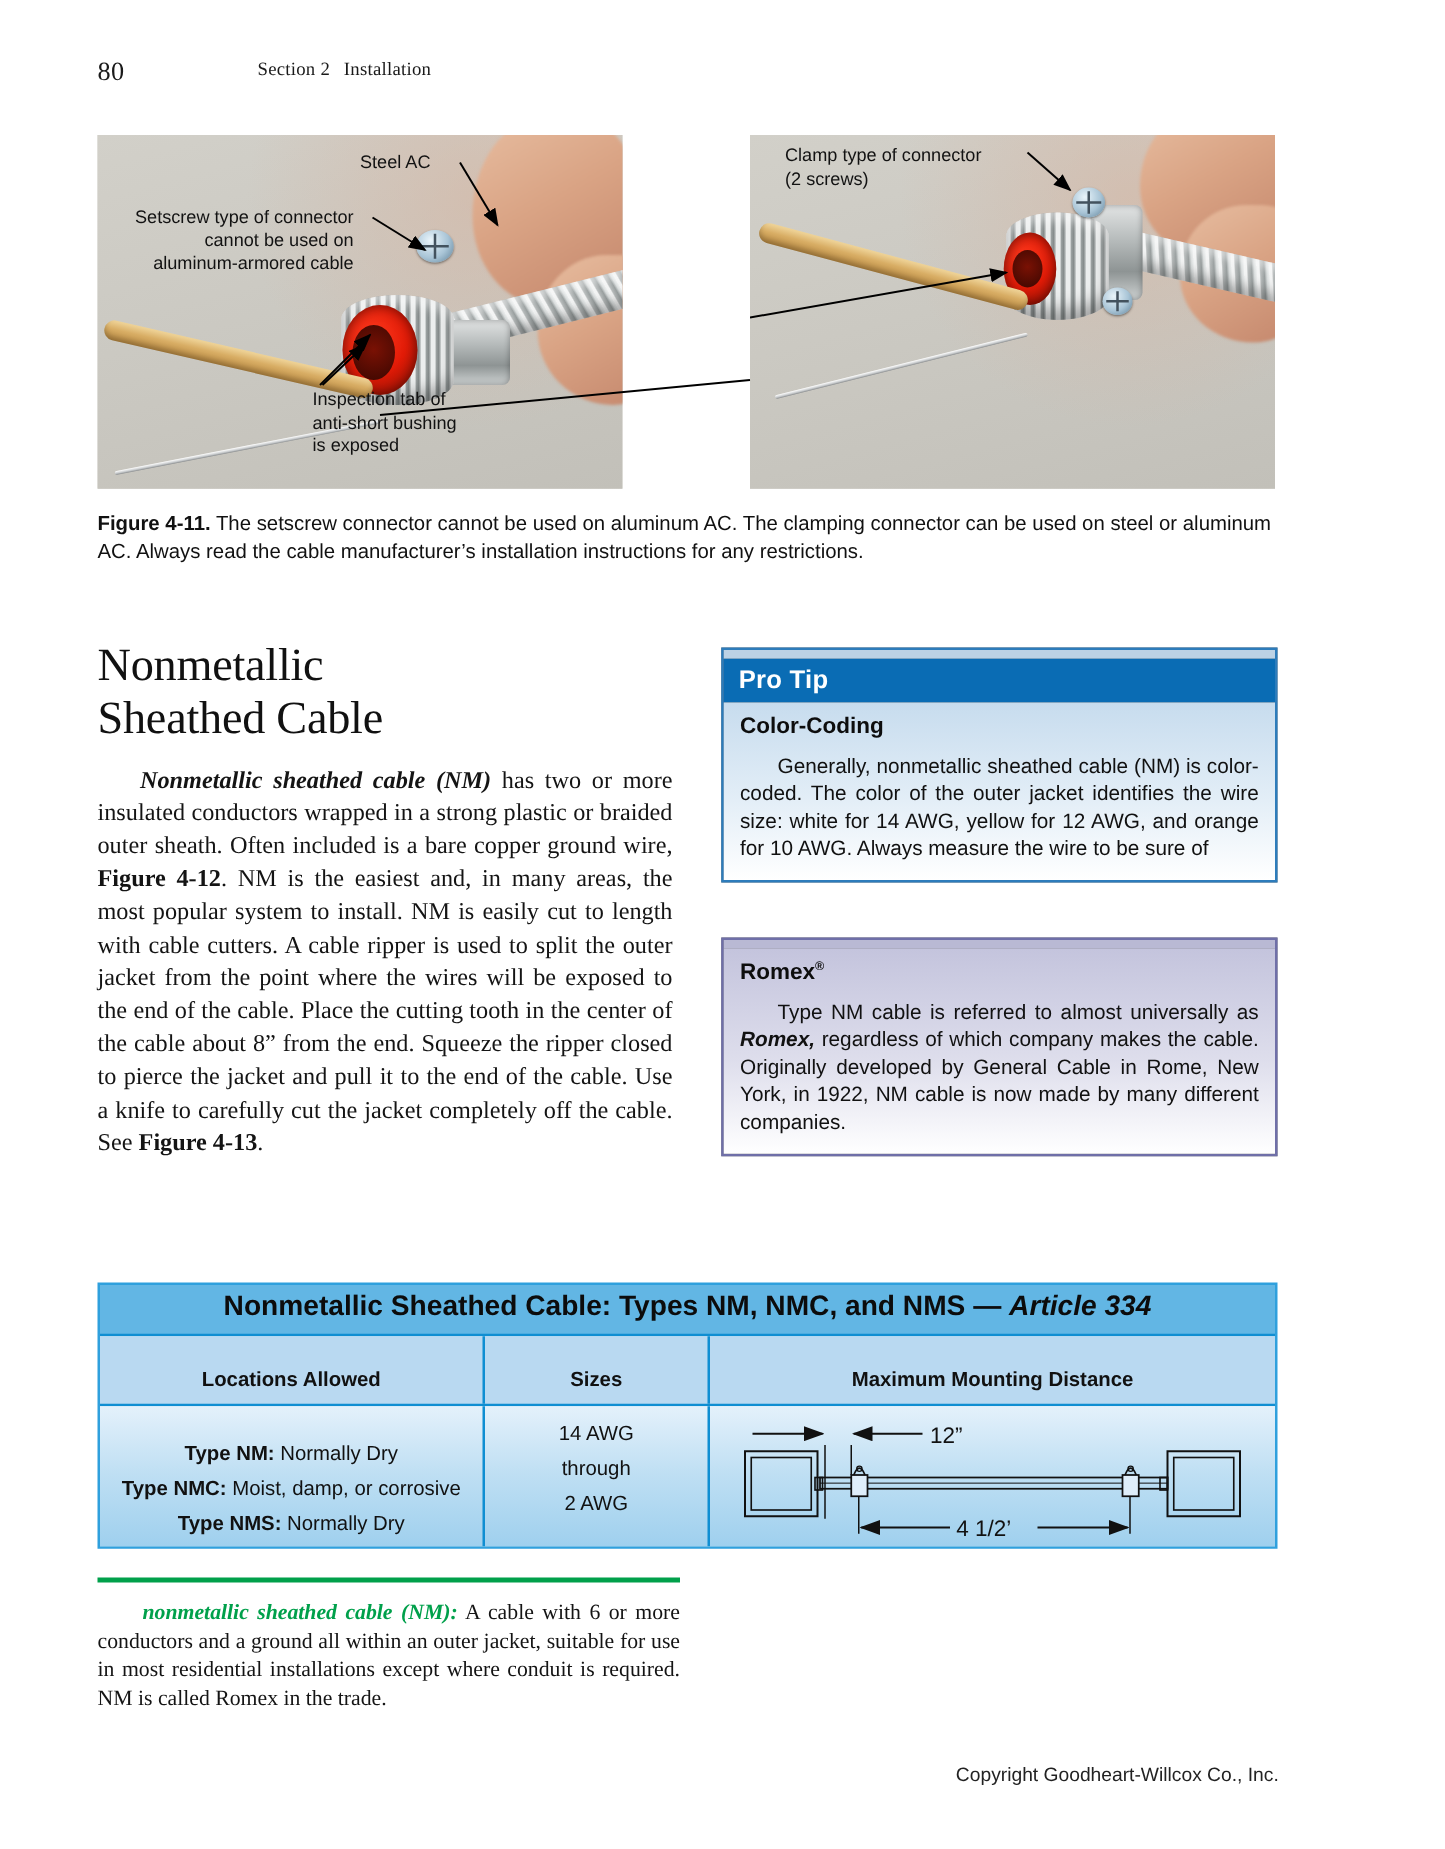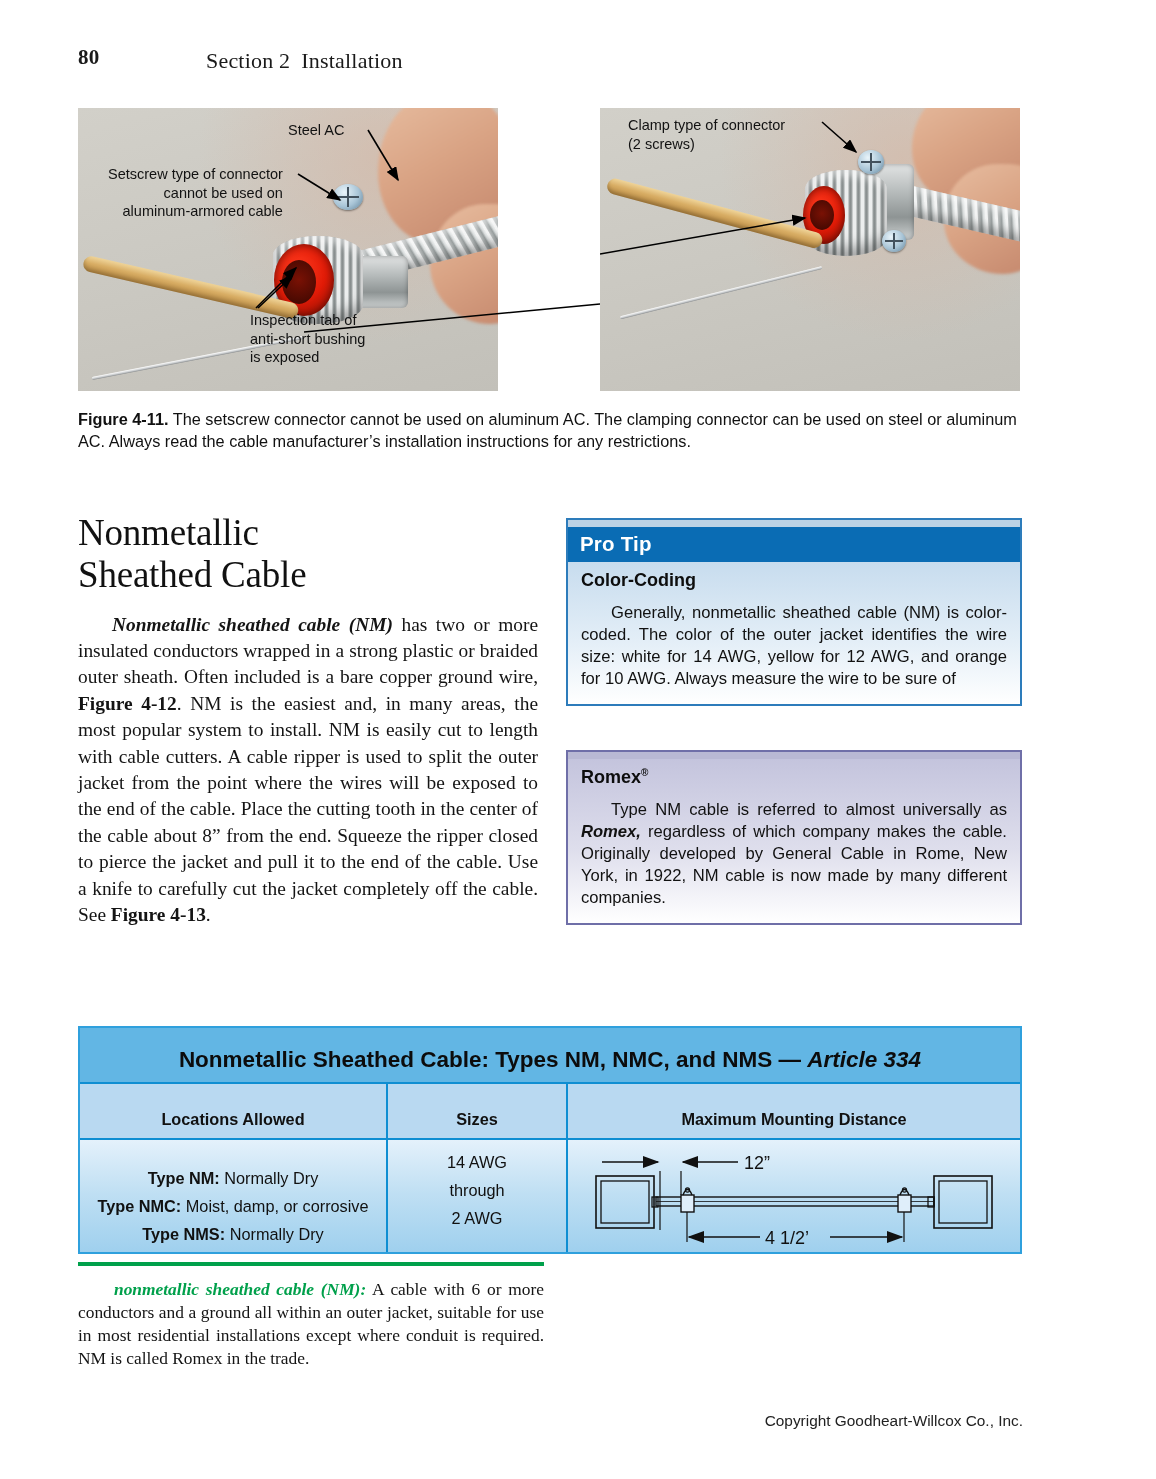--- a/index.html
+++ b/index.html
@@ -22,30 +22,30 @@
     left: 78px;
     top: 45px;
     width: 960px;
     height: 30px;
   }
   .folio {
     position: absolute;
     left: 0;
     top: 0;
     font-family: "Liberation Serif", serif;
-    font-weight: bold;
+    font-weight: normal;
     font-size: 21px;
     letter-spacing: 0.3px;
   }
   .head-sec {
     position: absolute;
     left: 128px;
     top: 3px;
     font-family: "Liberation Serif", serif;
-    font-size: 22px;
+    font-size: 15px;
     letter-spacing: 0.2px;
   }
   .head-sec .gap { display: inline-block; width: 11px; }
 
   
   .figure-wrap {
     position: absolute;
     left: 78px;
     top: 108px;
     width: 942px;
@@ -204,20 +204,21 @@
   .col-right {
     position: absolute;
     left: 566px;
     top: 518px;
     width: 456px;
   }
   .sidebar {
     border: 2px solid #2f7fbe;
     background: #737373;
     box-sizing: border-box;
+    margin-left: 11px;
   }
   .sidebar.protip { border-color: #2d7cbb; }
   .sidebar.history { border-color: #6f6fa8; margin-top: 44px; }
   .sb-topstrip { height: 7px; }
   .protip .sb-topstrip  { background: #bcd2e5; }
   .history .sb-topstrip { background: #b9b9d4; }
   .sb-head {
     font-family: "Liberation Sans", sans-serif;
     font-weight: bold;
     font-size: 20.5px;
@@ -260,21 +261,21 @@
     box-sizing: border-box;
     background: #ffffff;
   }
   .tbl-title {
     background: #62b6e4;
     border-bottom: 2px solid #0f8ed2;
     font-family: "Liberation Sans", sans-serif;
     font-weight: bold;
     font-size: 22.5px;
     text-align: center;
-    padding: 19px 0 9px 0;
+    padding: 4px 0 9px 0;
     color: #0c0c0c;
   }
   .tbl-title .art { font-style: italic; }
   .tbl-headrow {
     display: flex;
     background: #b9d9f1;
     border-bottom: 2px solid #0f8ed2;
   }
   .tbl-headrow > div {
     font-family: "Liberation Sans", sans-serif;

